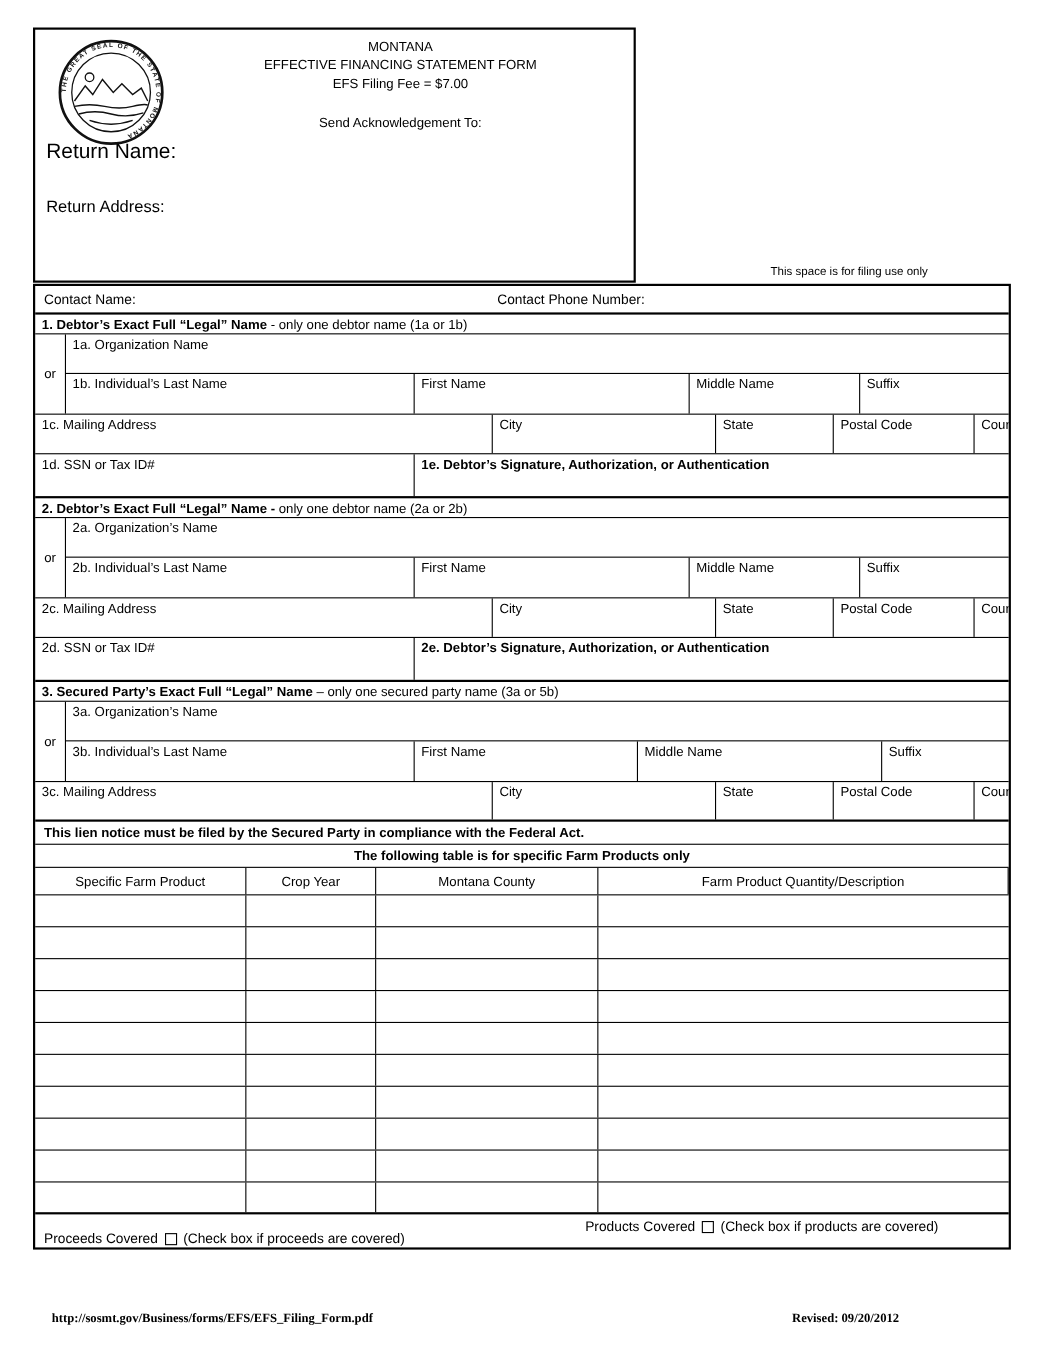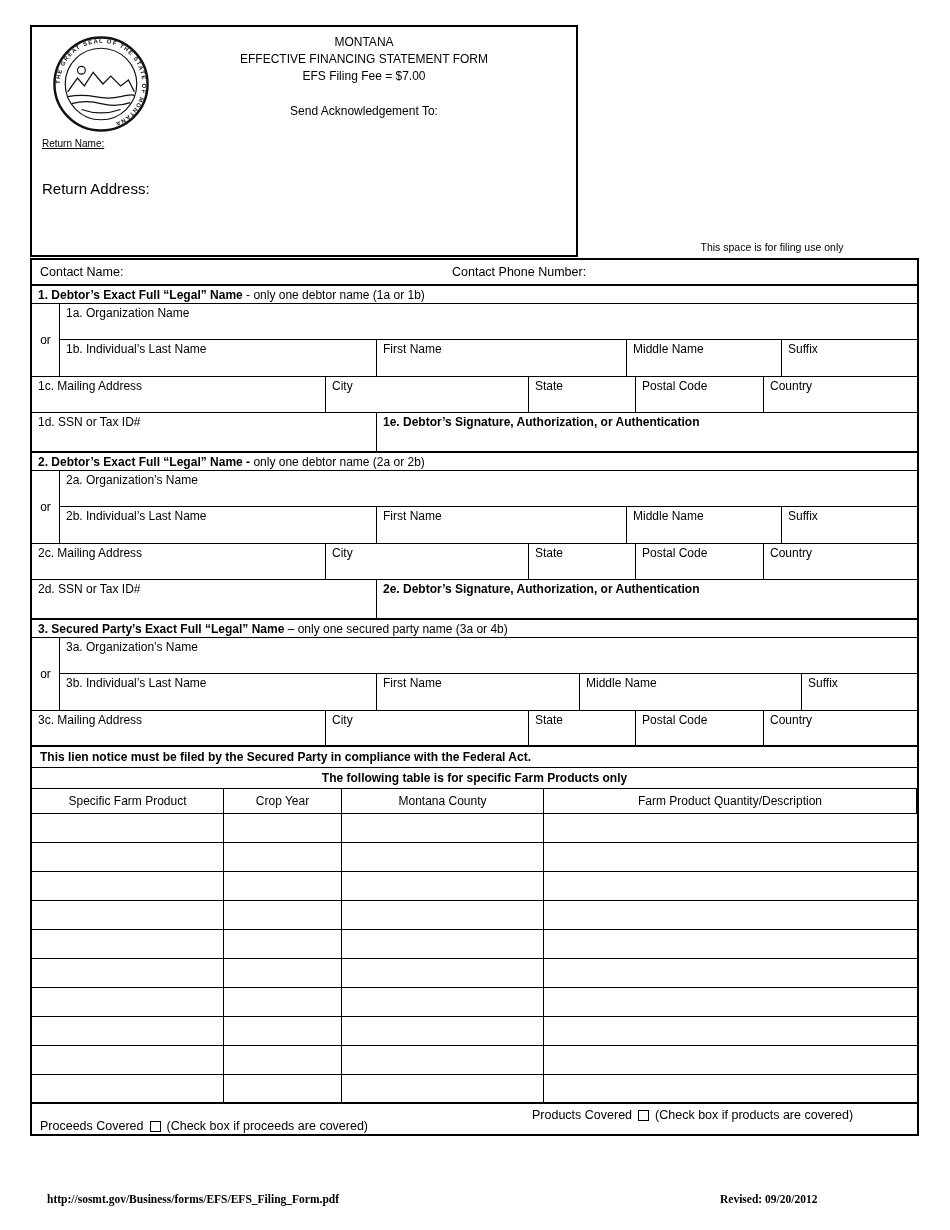--- a/index.html
+++ b/index.html
@@ -14,21 +14,21 @@
   .topbox {
     position: absolute; left: 30px; top: 25px; width: 548px; height: 232px;
     border: 2px solid #000; background: #fff;
   }
   .seal { position: absolute; left: 20px; top: 8px; width: 98px; height: 98px; }
   .headblock {
     margin-left: 120px; text-align: center; padding-top: 7px;
     font-weight: normal; font-size: 12px; line-height: 17px;
   }
   .sendack { margin-top: 18px; }
-  .retname  { position: absolute; left: 10px; top: 111px; font-size: 10px; text-decoration: underline; }
+  .retname  { position: absolute; left: 10px; top: 101px; font-size: 19px; }
   .retaddr  { position: absolute; left: 10px; top: 153px; font-size: 15px; }
   .filingnote {
     position: absolute; left: 612px; top: 241px; width: 320px;
     text-align: center; font-size: 10.5px;
   }
 
   
   .formtable {
     position: absolute; left: 30px; top: 258px; width: 889px;
     border: 2px solid #000; background: #fff;
@@ -51,21 +51,21 @@
   .rowB { height: 36px; display: flex; }
 
   .c { border-right: 1px solid #000; padding: 2px 6px; font-size: 12px; overflow: hidden; white-space: nowrap; }
   .flexc { flex: 1; border-right: none; }
 
   .w-last   { width: 317px; }
   .w-first  { width: 250px; }
   .w-mid    { width: 155px; }
   .w-first3 { width: 203px; }
   .w-mid3   { width: 222px; }
-  .w-mail   { width: 294px; }
+  .w-mail   { width: 416px; }
   .w-city   { width: 203px; }
   .w-state  { width: 107px; }
   .w-postal { width: 128px; }
   .w-ssn    { width: 345px; }
 
   .rowC { height: 36px; display: flex; }
   .rowD { height: 40px; display: flex; }
   .secend { border-bottom: 2px solid #000; }
 
   .lienrow { height: 21px; padding: 3px 8px; font-size: 12px; font-weight: bold; }
@@ -190,21 +190,21 @@
     <div class="c w-state"><span>State</span></div>
     <div class="c w-postal"><span>Postal Code</span></div>
     <div class="c flexc"><span>Country</span></div>
   </div>
   <div class="row rowD secend">
     <div class="c w-ssn"><span>2d. SSN or Tax ID#</span></div>
     <div class="c flexc"><span class="bold">2e. Debtor’s Signature, Authorization, or Authentication</span></div>
   </div>
 
   <div class="row sechead">
-    <span class="bold">3. Secured Party’s Exact Full “Legal” Name</span><span> – only one secured party name (3a or 4b)</span>
+    <span class="bold">3. Secured Party’s Exact Full “Legal” Name</span><span> – only one secured party name (3a or 5b)</span>
   </div>
   <div class="abblock">
     <div class="orcell">or</div>
     <div class="abrows">
       <div class="rowA">
         <span>3a. Organization’s Name</span>
       </div>
       <div class="rowB">
         <div class="c w-last"><span>3b. Individual’s Last Name</span></div>
         <div class="c w-first3"><span>First Name</span></div>

